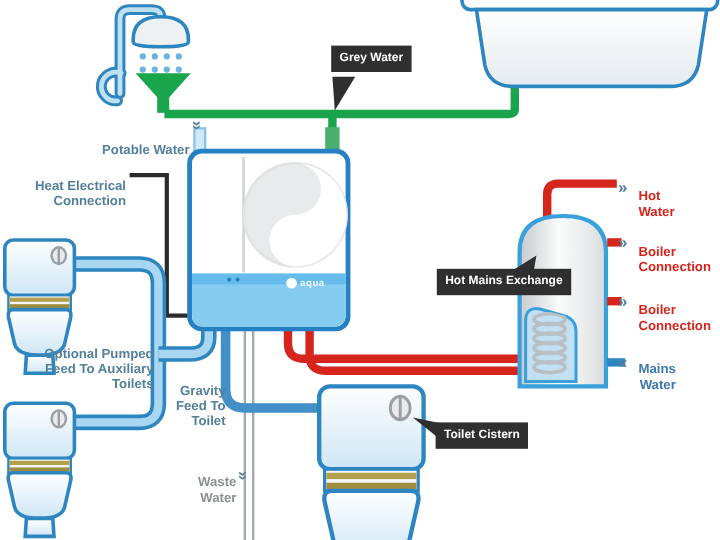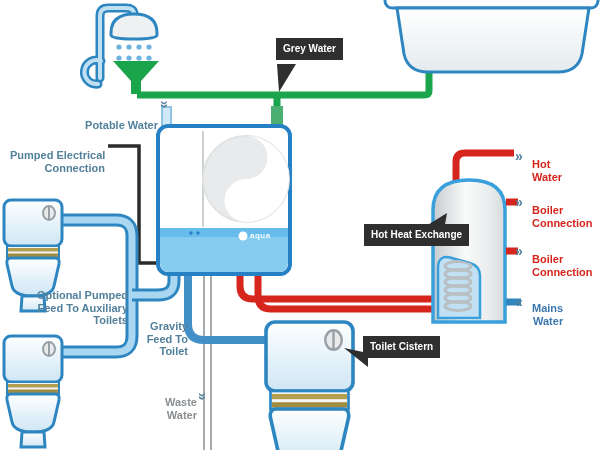--- a/index.html
+++ b/index.html
@@ -162,35 +162,35 @@
   <polygon points="277,64 296,64 279,92" fill="#2f2f2f"></polygon>
   <polygon points="426,226 447,213 443,236" fill="#2f2f2f"></polygon>
   <polygon points="344,348 368,353 368,367" fill="#2f2f2f"></polygon>
 </svg>
 
 <div class="callout" style="left:276px;top:38px;">
   <span class="ln">Grey</span>
   <span class="ln">Water</span>
 </div>
 <div class="callout" style="left:364px;top:224px;">
-  <span class="ln">Hot Heat</span>
+  <span class="ln">Hot Mains</span>
   <span class="ln">Exchange</span>
 </div>
-<div class="callout" style="left:363px;top:336px;">
+<div class="callout" style="left:363px;top:352px;">
   <span class="ln">Toilet</span>
   <span class="ln">Cistern</span>
 </div>
 
 <div class="lbl right" style="left:58px;top:107px;width:100px;">Potable Water</div>
 <div class="chev" style="left:162px;top:98px;">
   <span class="rot">»</span>
 </div>
 
 <div class="lbl right" style="left:10px;top:137px;width:95px;">
-  <span class="ln">Pumped Electrical</span>
+  <span class="ln">Heat Electrical</span>
   <span class="ln">Connection</span>
 </div>
 
 <div class="lbl right" style="left:18px;top:277px;width:110px;text-align:right;">
   <span class="ln">Optional Pumped</span>
   <span class="ln">Feed To Auxiliary</span>
   <span class="ln">Toilets</span>
 </div>
 
 <div class="lbl center" style="left:134px;top:308px;width:54px;">

